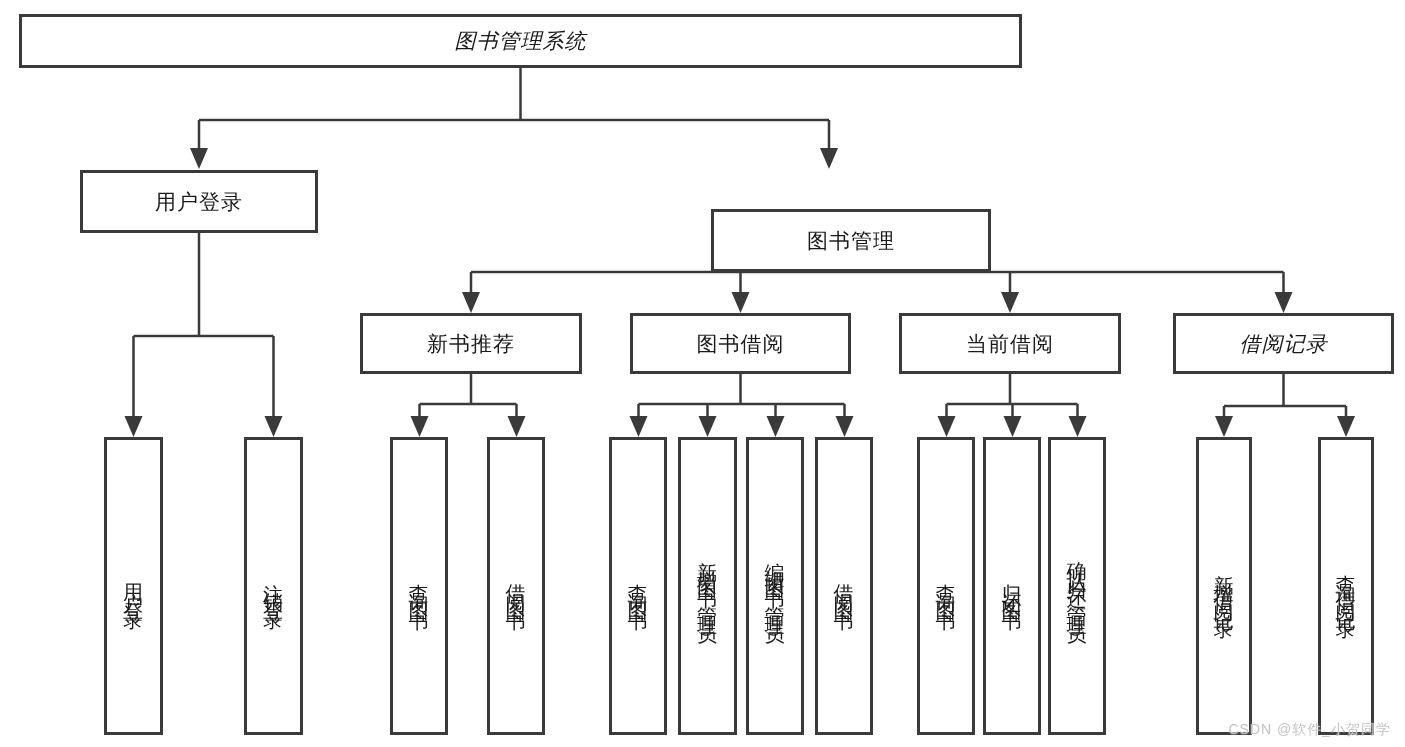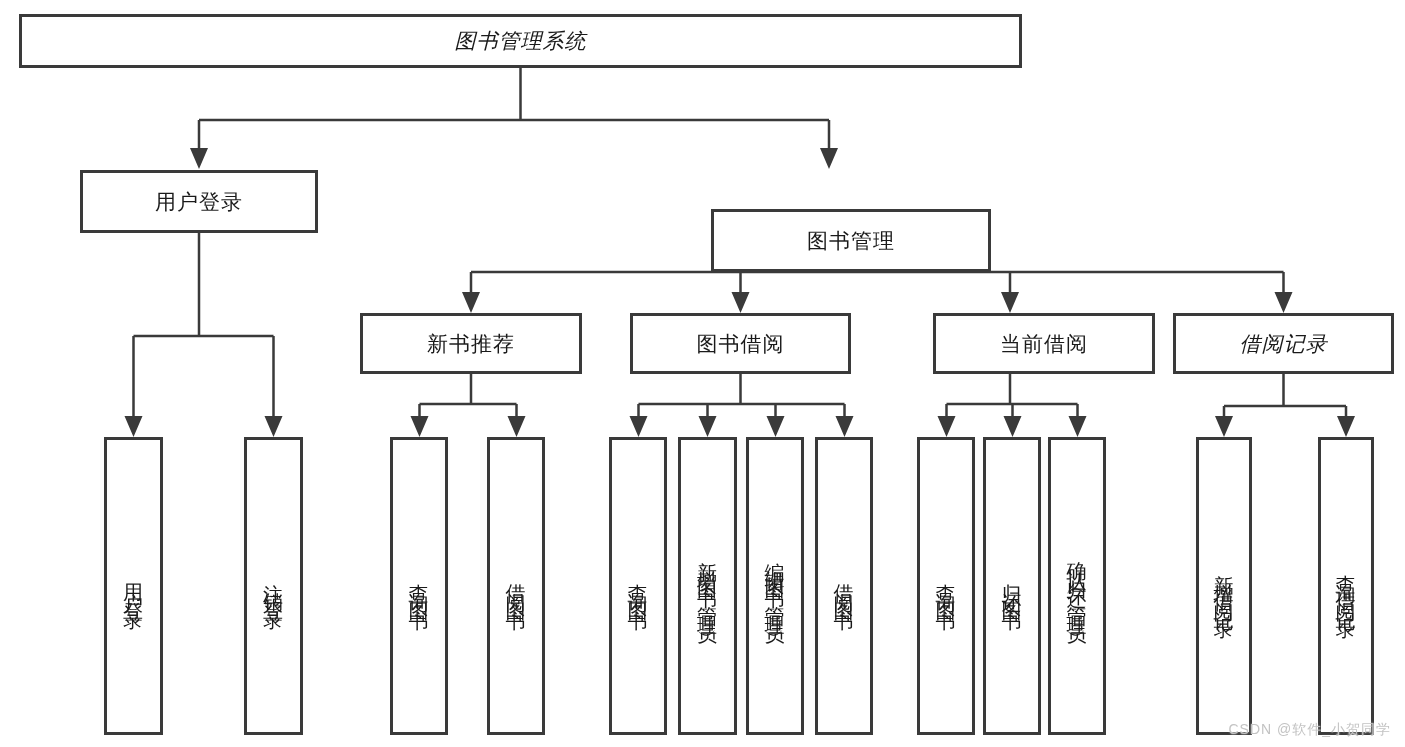--- a/index.html
+++ b/index.html
@@ -68,21 +68,21 @@
       M1215 416 H1233 L1224 437 Z  M1337 416 H1355 L1346 437 Z"></path>
   </svg>
 
   <div class="box hbox" style="left:19px;top:14px;width:1003px;height:54px;font-style:italic;">图书管理系统</div>
 
   <div class="box hbox" style="left:80px;top:170px;width:238px;height:63px;">用户登录</div>
   <div class="box hbox" style="left:711px;top:170px;width:280px;height:63px;margin-top:39px;">图书管理</div>
 
   <div class="box hbox" style="left:360px;top:313px;width:222px;height:61px;">新书推荐</div>
   <div class="box hbox" style="left:630px;top:313px;width:221px;height:61px;">图书借阅</div>
-  <div class="box hbox" style="left:899px;top:313px;width:222px;height:61px;margin-left:34px;">当前借阅</div>
+  <div class="box hbox" style="left:899px;top:313px;width:222px;height:61px;">当前借阅</div>
   <div class="box hbox" style="left:1173px;top:313px;width:221px;height:61px;font-style:italic;">借阅记录</div>
 
   <div class="box vbox" style="left:104px;top:437px;width:59px;height:298px;">用户登录</div>
   <div class="box vbox" style="left:244px;top:437px;width:59px;height:298px;">注销登录</div>
 
   <div class="box vbox" style="left:390px;top:437px;width:58px;height:298px;">查询图书</div>
   <div class="box vbox" style="left:487px;top:437px;width:58px;height:298px;">借阅图书</div>
 
   <div class="box vbox" style="left:609px;top:437px;width:58px;height:298px;">查询图书</div>
   <div class="box vbox" style="left:678px;top:437px;width:59px;height:298px;">新增图书（管理员）</div>

